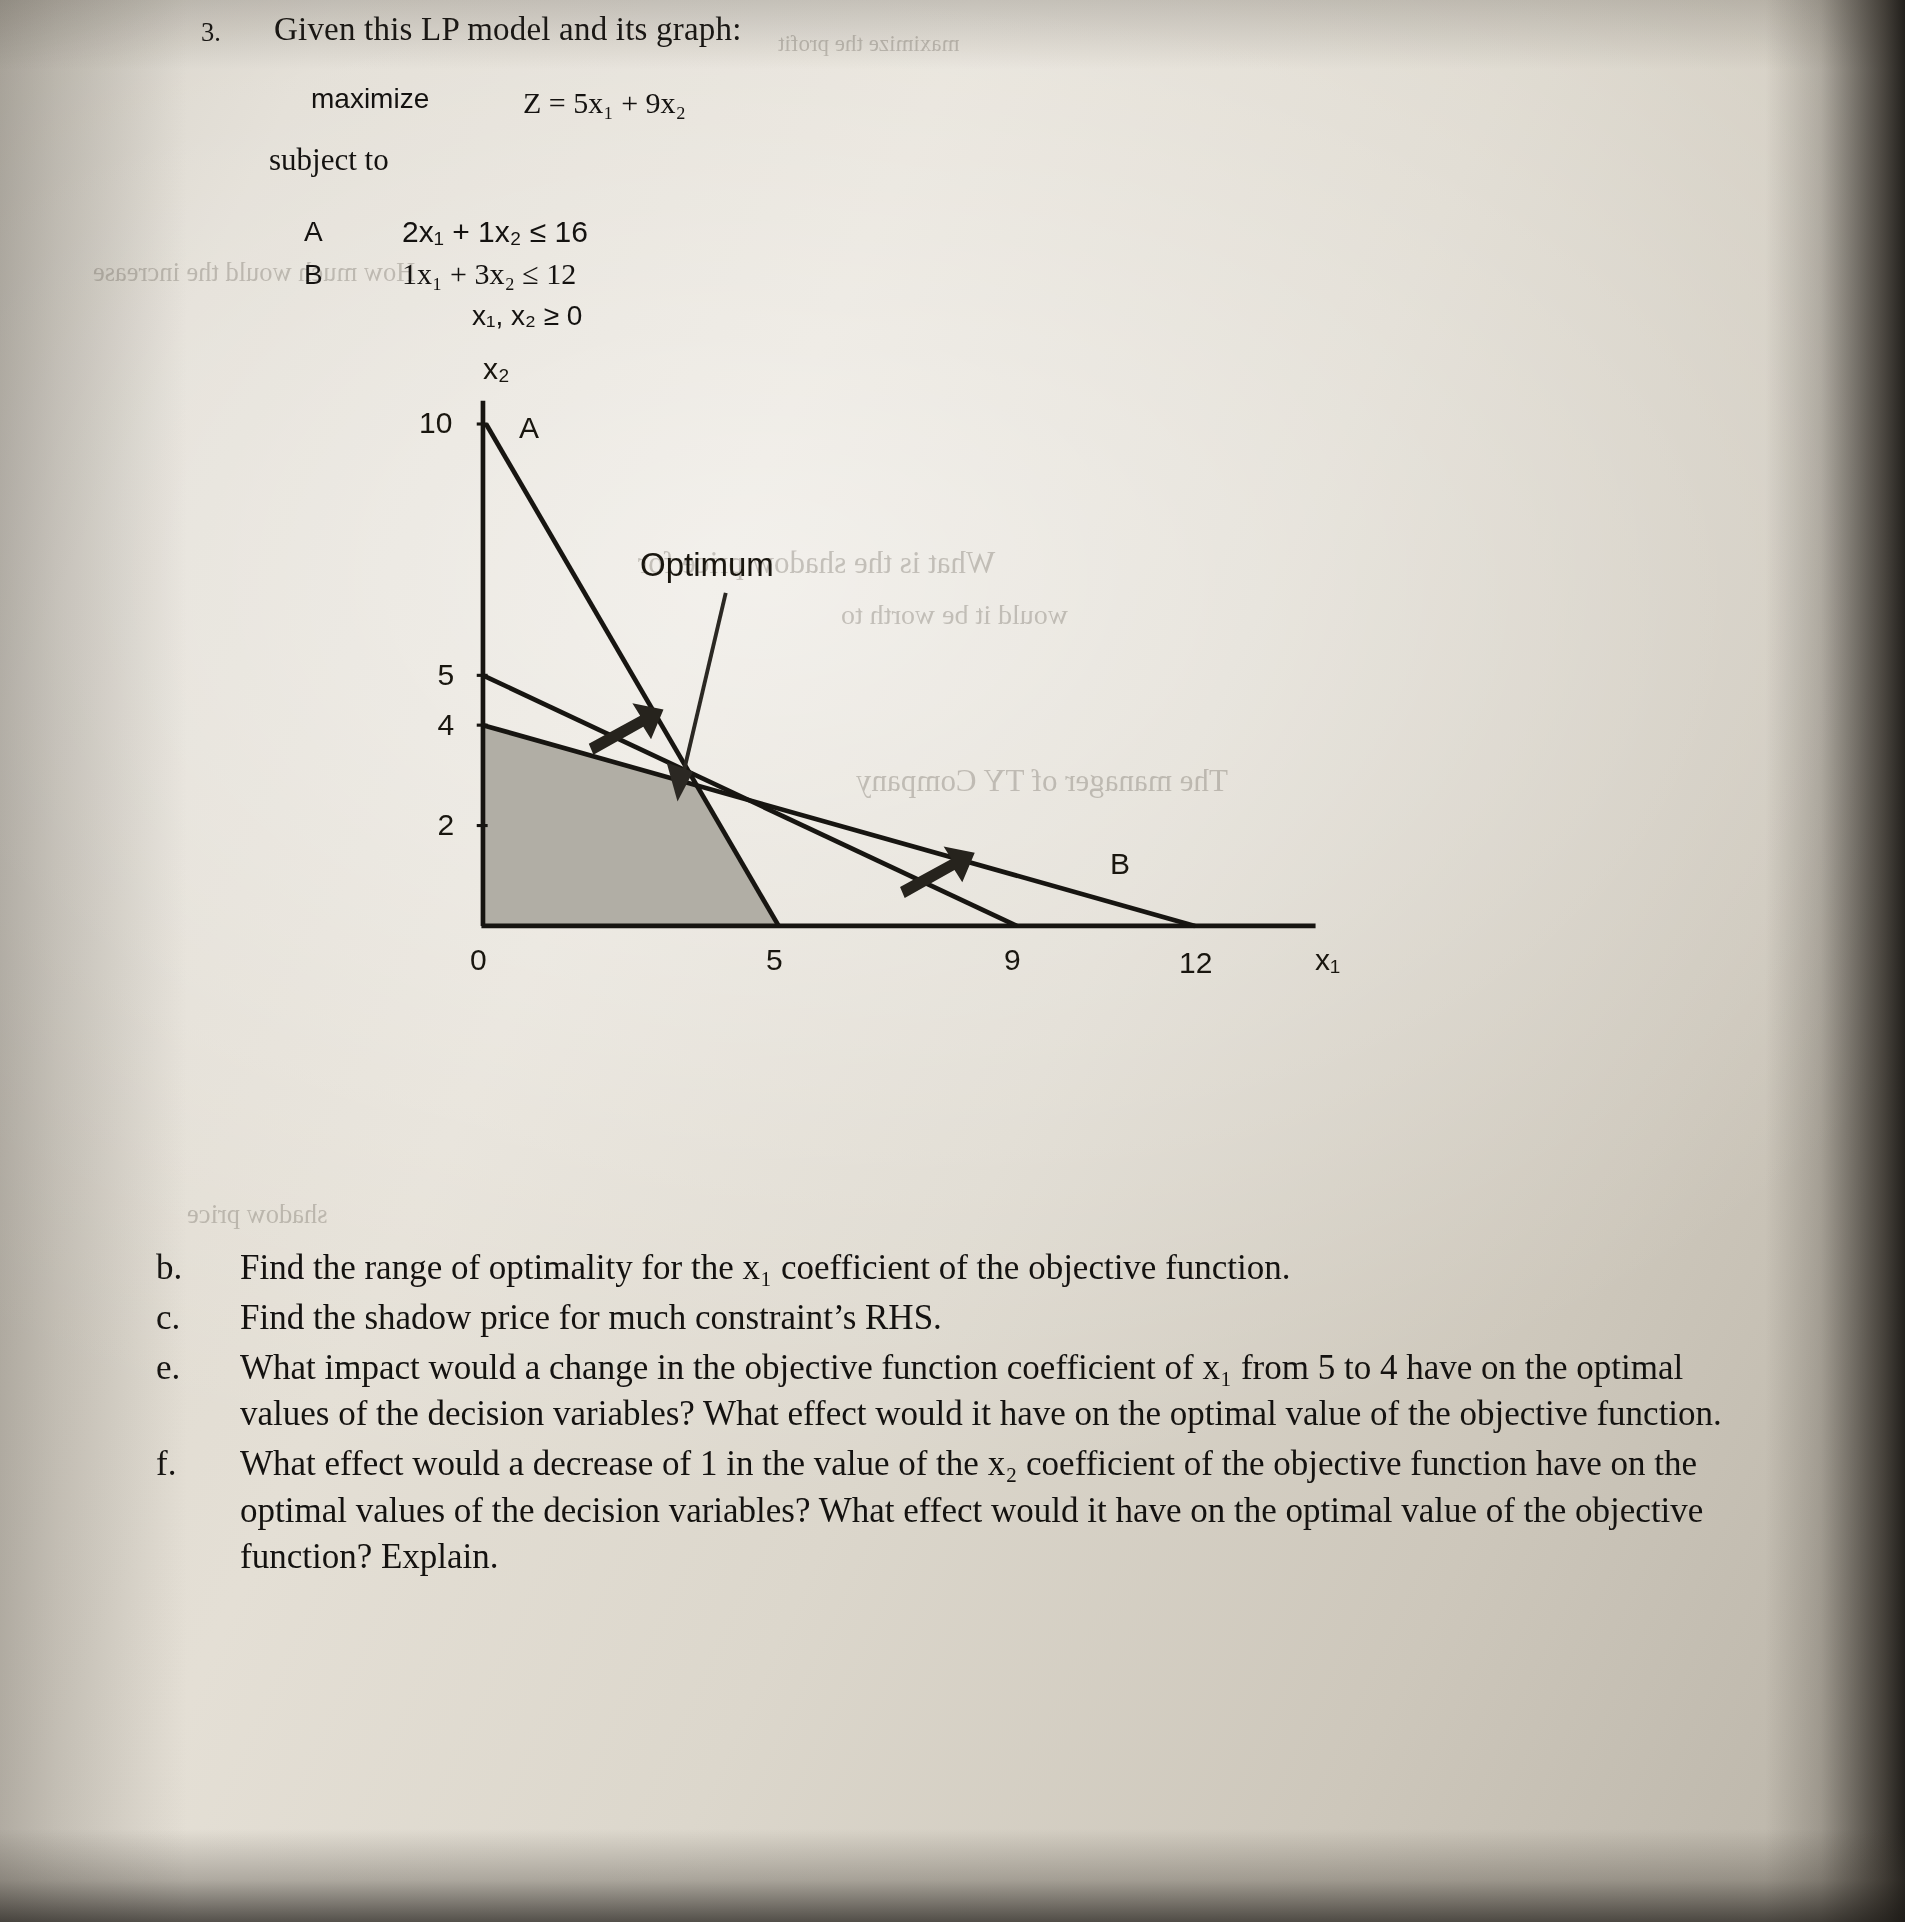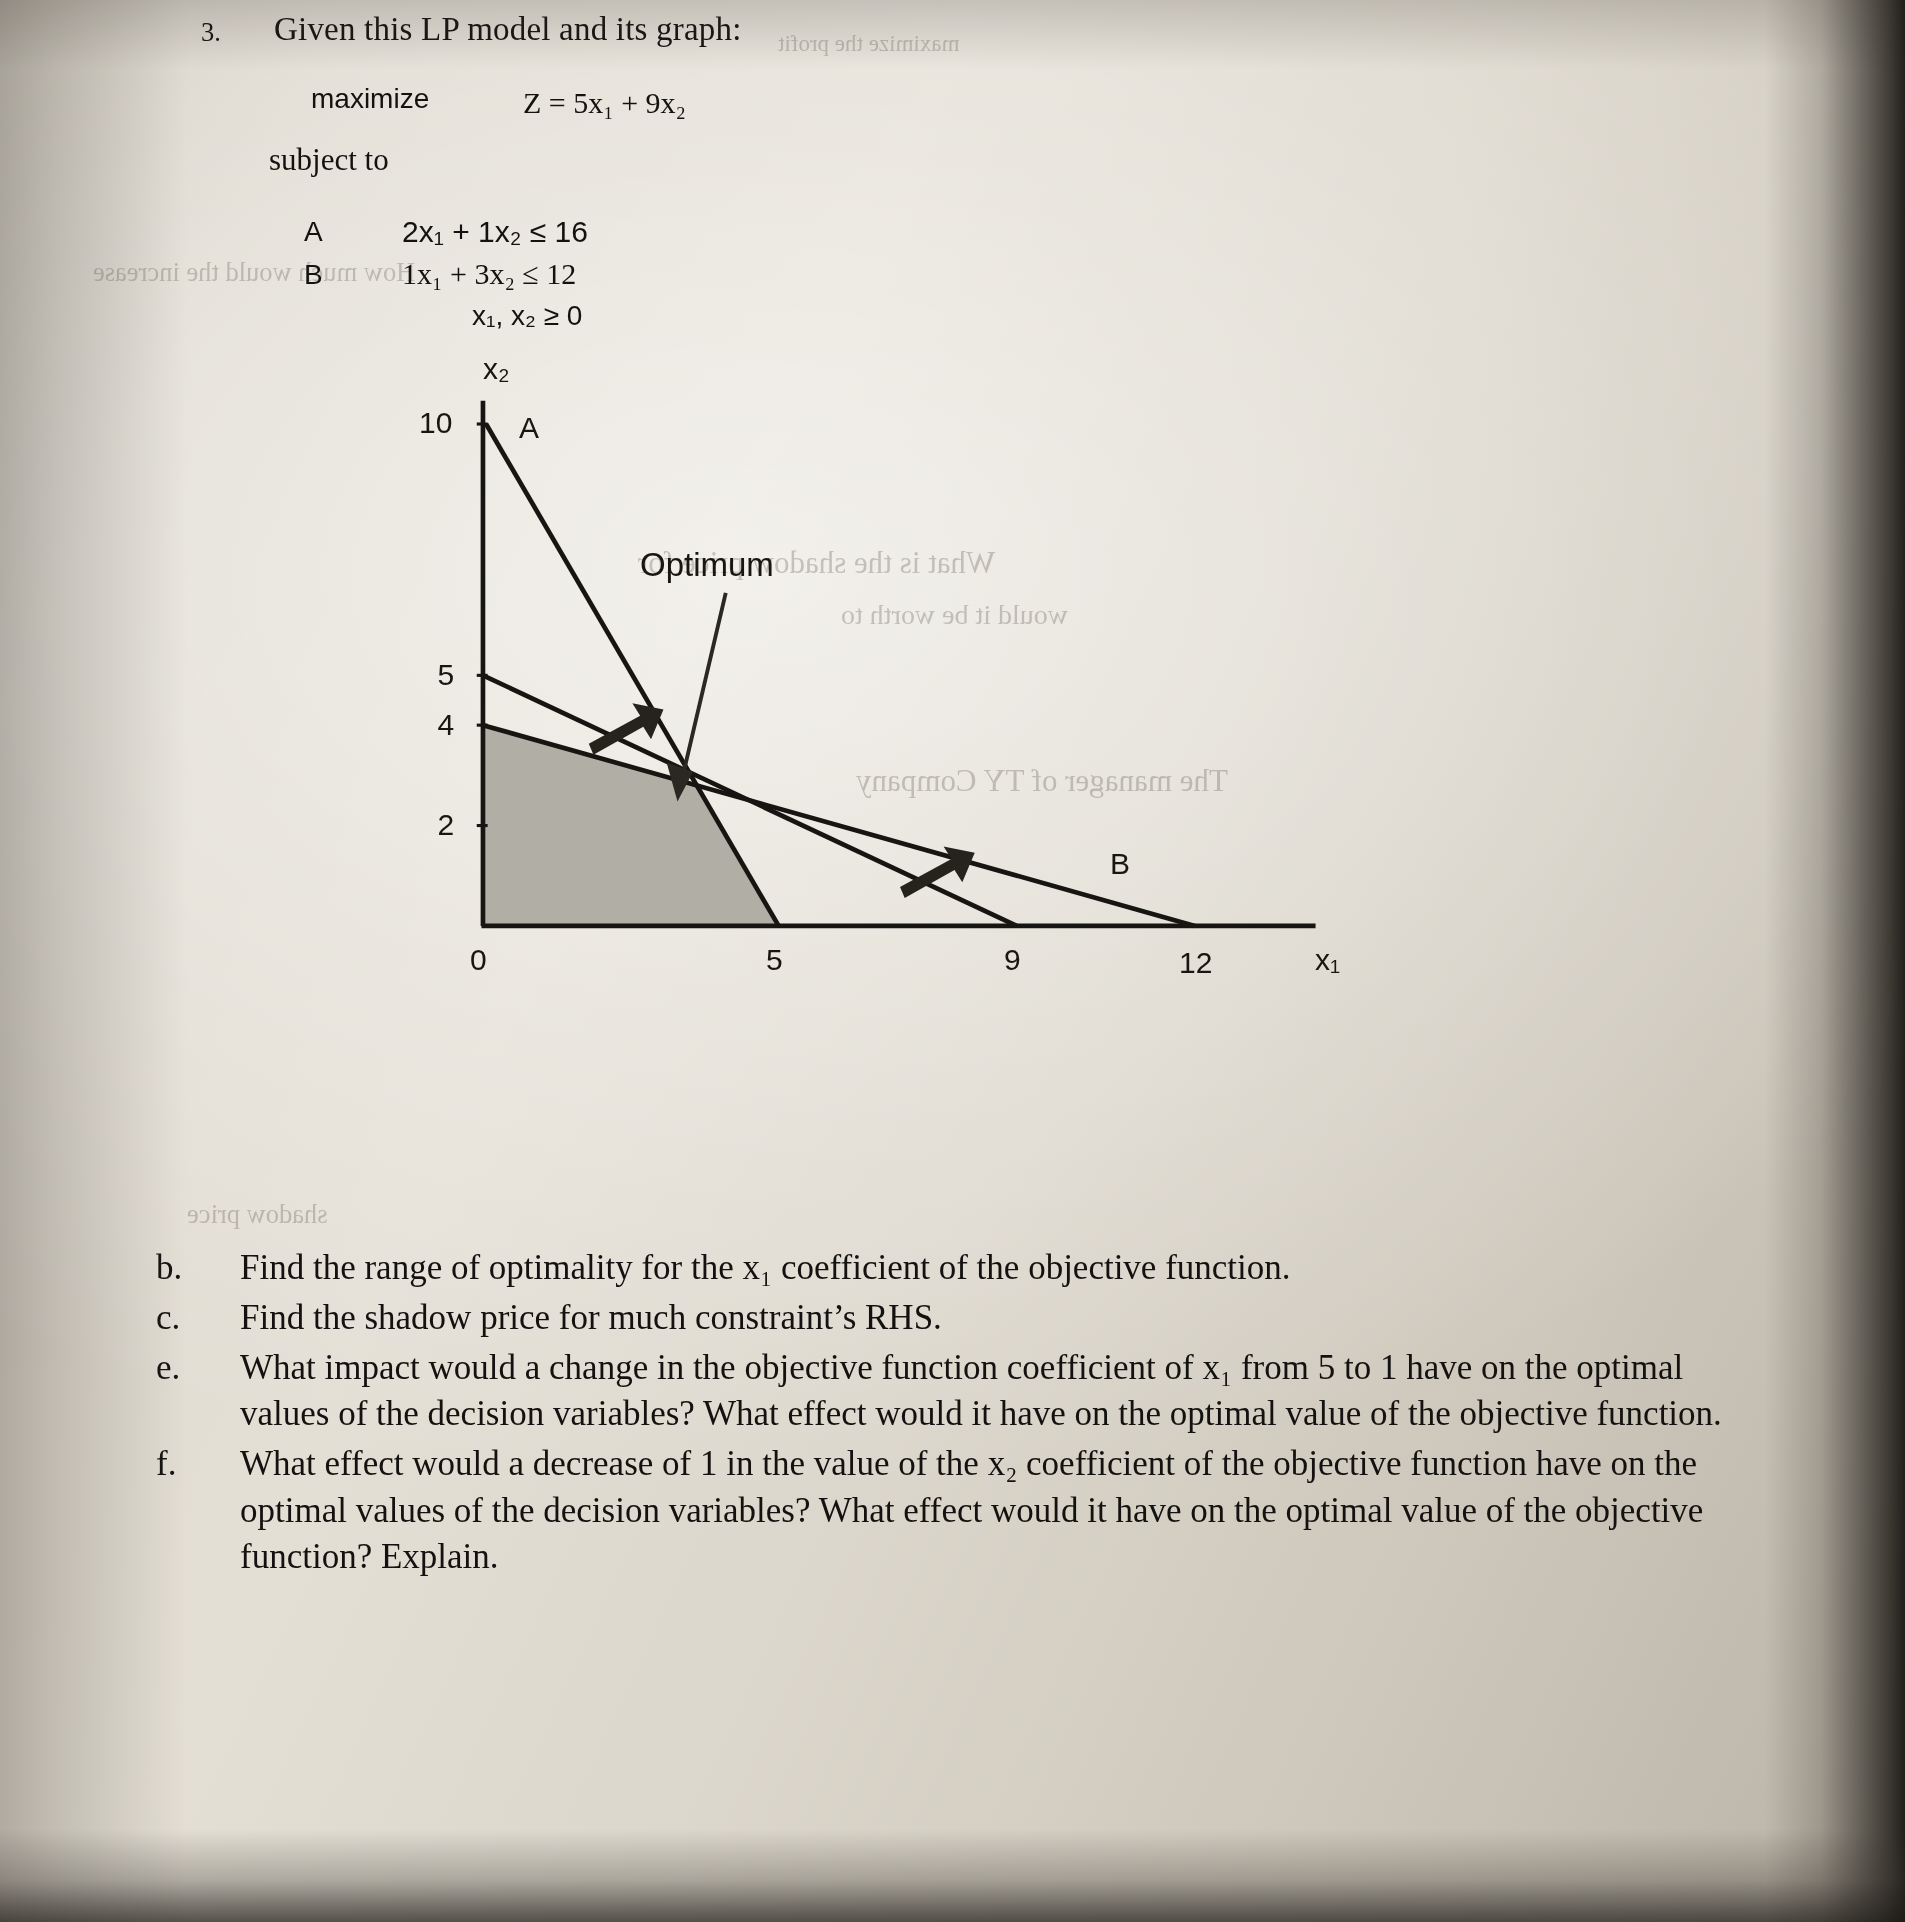--- a/index.html
+++ b/index.html
@@ -244,21 +244,21 @@
       <div class="li">
         <span class="marker">b.</span>
         <span class="body">Find the range of optimality for the x₁ coefficient of the objective function.</span>
       </div>
       <div class="li">
         <span class="marker">c.</span>
         <span class="body">Find the shadow price for much constraint’s RHS.</span>
       </div>
       <div class="li">
         <span class="marker">e.</span>
-        <span class="body">What impact would a change in the objective function coefficient of x₁ from 5 to 1 have on the optimal values of the decision variables? What effect would it have on the optimal value of the objective function.</span>
+        <span class="body">What impact would a change in the objective function coefficient of x₁ from 5 to 4 have on the optimal values of the decision variables? What effect would it have on the optimal value of the objective function.</span>
       </div>
       <div class="li">
         <span class="marker">f.</span>
         <span class="body">What effect would a decrease of 1 in the value of the x₂ coefficient of the objective function have on the optimal values of the decision variables? What effect would it have on the optimal value of the objective function? Explain.</span>
       </div>
     </div>
 
   </div>
 
   <div id="left-shade"></div>

